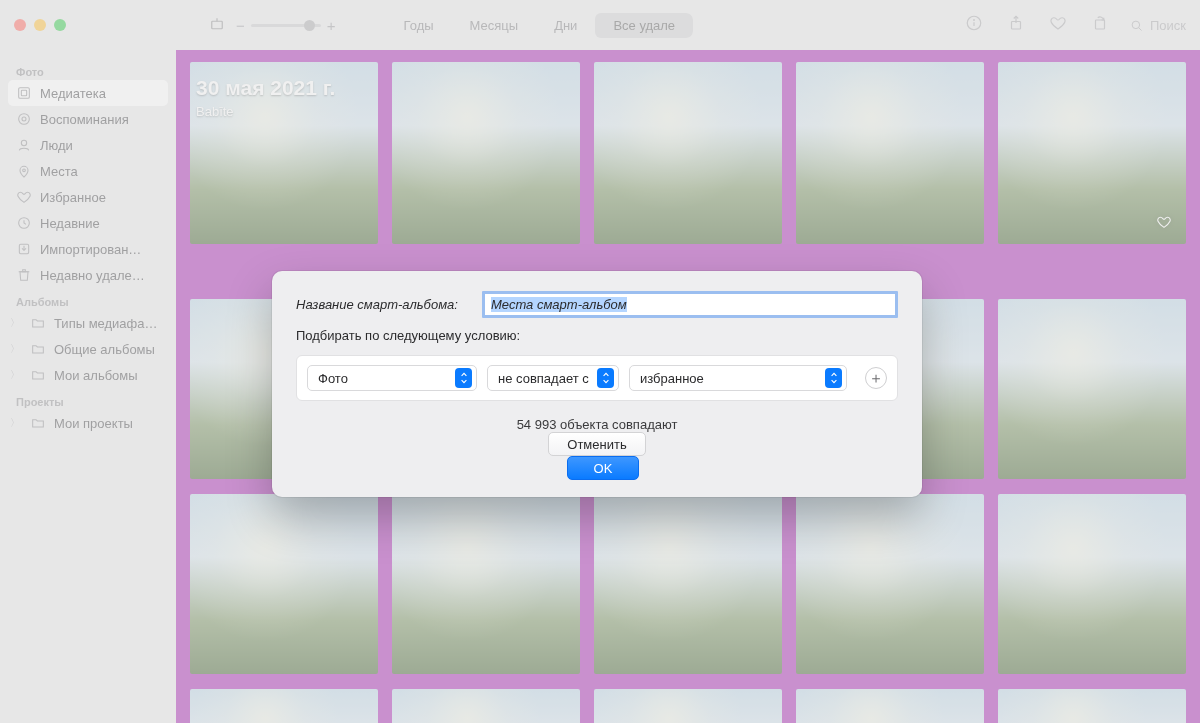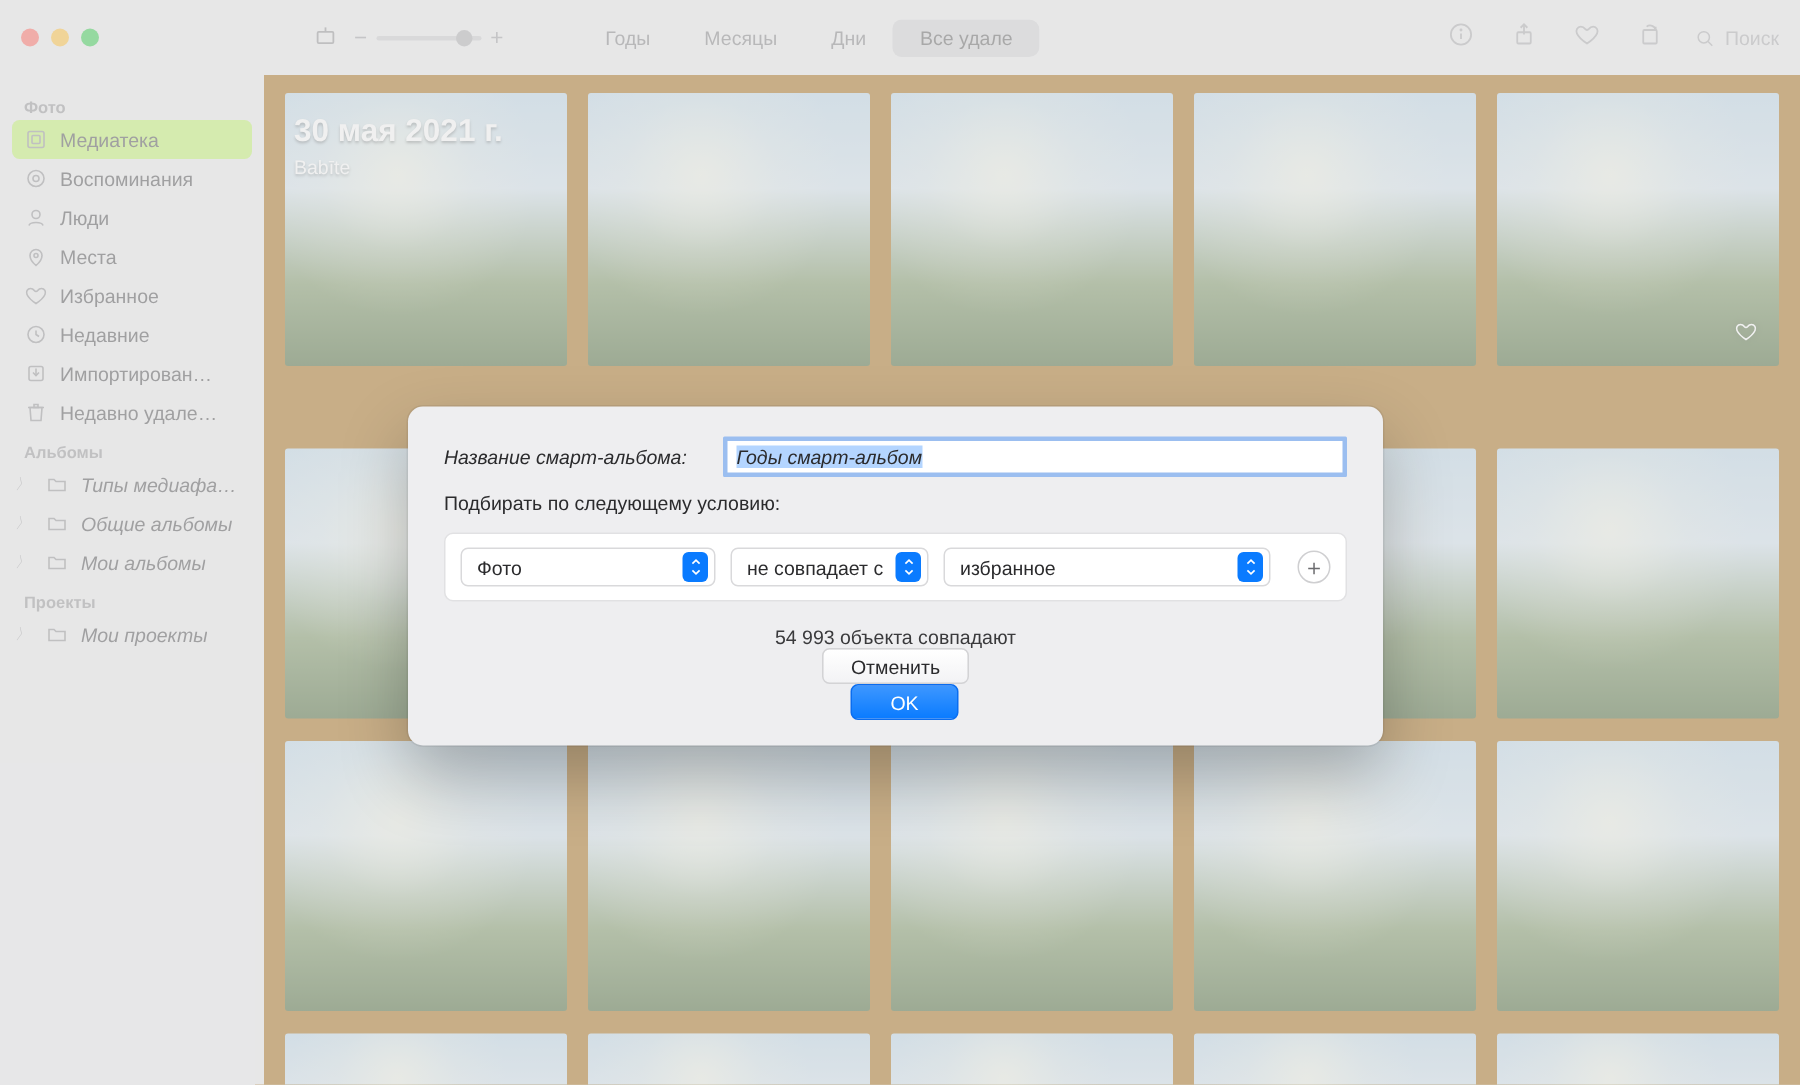--- a/index.html
+++ b/index.html
@@ -22,27 +22,27 @@
 .tb-spacer { flex:1; }
 .tb-icons { display:flex; gap:24px; align-items:center; color:#a6a6a9; }
 .tb-icons svg { width:18px; height:18px; }
 .search-wrap { display:flex; align-items:center; gap:6px; color:#a6a6a9; margin-left:10px; font-size:13px; }
 
 
 .main { display:flex; height:calc(100% - 50px); }
 .sidebar { width:176px; padding:8px 8px 8px 8px; font-size:13px; color:#505053; overflow:hidden; }
 .sb-section { font-size:11px; font-weight:600; color:#8f8f92; padding:8px 8px 2px 8px; }
 .sb-item { display:flex; align-items:center; gap:8px; padding:5px 8px; border-radius:5px; color:#414144; white-space:nowrap; overflow:hidden; text-overflow:ellipsis; }
-.sb-item.selected { background:#bef264; }
+.sb-item.selected { background:#ffffff; }
 .sb-item svg, .sb-item .ico { width:16px; height:16px; flex:0 0 16px; color:#8c8c8f; }
-.sb-row { display:flex; align-items:center;font-style:italic; }
+.sb-row { display:flex; align-items:center; }
 .sb-chevron { width:14px; color:#9a9a9d; font-size:10px; display:flex; justify-content:center; }
 .sb-item .label { overflow:hidden; text-overflow:ellipsis; }
 
-.content { flex:1; position:relative; background:#a16207; }
+.content { flex:1; position:relative; background:#a21caf; }
 .thumb { background:linear-gradient(180deg,#b9d4e5 0%,#cfe0ec 35%,#6f8b55 70%,#3a5a25 100%); border-radius:2px; position:relative; }
 .thumb::after{ content:""; position:absolute; inset:0; background:radial-gradient(circle at 40% 30%, rgba(245,245,225,0.75) 0%, rgba(245,245,225,0.2) 30%, transparent 55%); }
 
 .date-overlay { position:absolute; top:26px; left:20px; color:#fff; text-shadow:0 1px 2px rgba(0,0,0,.4); z-index:2; }
 .date-overlay .d1 { font-size:21px; font-weight:700; }
 .date-overlay .d2 { font-size:13px; font-weight:500; margin-top:4px; }
 
 .show-pill { position:absolute; top:18px; right:18px; z-index:2; background:rgba(130,130,133,0.85); color:#fff; font-size:12px; padding:5px 10px; border-radius:6px; display:flex; align-items:center; gap:4px; }
 .show-pill b { font-weight:600; }
 .show-pill .chev { font-size:9px; }
@@ -295,21 +295,21 @@
 
   </div>
 </div>
 
 <div class="dim"></div>
 
 <div class="dialog">
   <div class="dlg-row">
     <div class="dlg-label">Название смарт-альбома:</div>
     <div class="dlg-input">
-      <span class="sel">Годы смарт-альбом</span>
+      <span class="sel">Места смарт-альбом</span>
     </div>
   </div>
   <div class="dlg-sub">Подбирать по следующему условию:</div>
 
   <div class="rule-box">
     <div class="select sel-photo">
       <span class="val">Фото</span>
       <span class="arrows">
         <svg viewBox="0 0 10 6">
             <polyline points="2 4 5 1 8 4" stroke="#fff" stroke-width="1.4" fill="none"></polyline>

